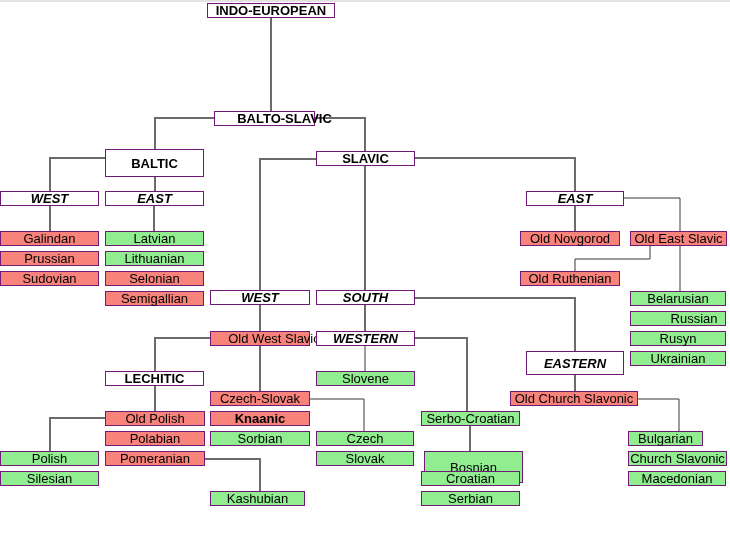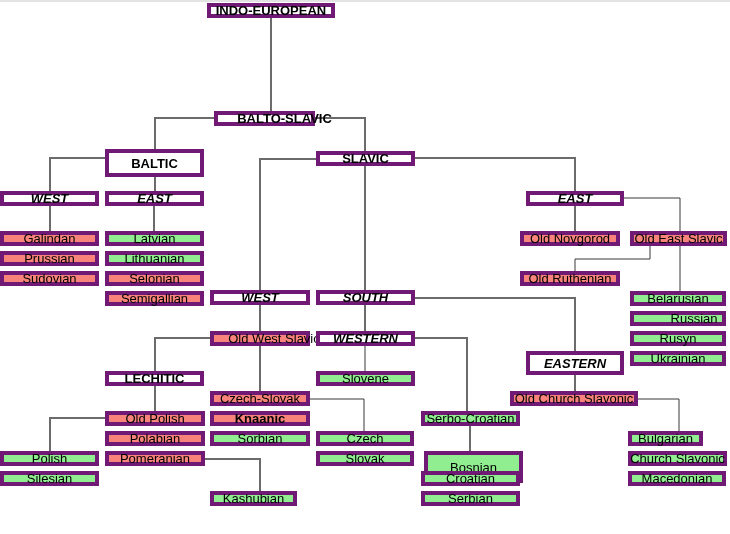--- a/index.html
+++ b/index.html
@@ -18,21 +18,21 @@
     background: #e3e3e3;
   }
   .edges {
     position: absolute;
     top: 0; left: 0;
     pointer-events: none;
   }
   .node {
     position: absolute;
     box-sizing: border-box;
-    border: 4px solid #701a75;
+    border: 1px solid #701a75;
     font-size: 13px;
     line-height: 13px;
     display: flex;
     align-items: center;
     justify-content: center;
     white-space: nowrap;
     color: #000000;
     text-align: right;
   }
   .node.category        { background: #ffffff; font-weight: bold; }
@@ -113,17 +113,17 @@
       <div class="node living" style="left: 316px; top: 431px; width: 98px; height: 15px; background: rgb(144, 238, 144);">Czech</div>
       <div class="node living" style="left: 628px; top: 431px; width: 75px; height: 15px; background: rgb(144, 238, 144);">Bulgarian</div>
       <div class="node living" style="left: 0px; top: 451px; width: 99px; height: 15px; background: rgb(144, 238, 144);">Polish</div>
       <div class="node extinct" style="left: 105px; top: 451px; width: 100px; height: 15px; background: rgb(248, 131, 123);">Pomeranian</div>
       <div class="node living" style="left: 316px; top: 451px; width: 98px; height: 15px; background: rgb(144, 238, 144);">Slovak</div>
       <div class="node living" style="left: 424px; top: 451px; width: 99px; height: 32px; background: rgb(144, 238, 144);">Bosnian</div>
       <div class="node living" style="left: 628px; top: 451px; width: 99px; height: 15px; background: rgb(144, 238, 144);">Church Slavonic</div>
       <div class="node living" style="left: 0px; top: 471px; width: 99px; height: 15px; background: rgb(144, 238, 144);">Silesian</div>
       <div class="node living" style="left: 421px; top: 471px; width: 99px; height: 15px; background: rgb(144, 238, 144);">Croatian</div>
       <div class="node living" style="left: 628px; top: 471px; width: 98px; height: 15px; background: rgb(144, 238, 144);">Macedonian</div>
-      <div class="node living" style="left: 210px; top: 491px; width: 87px; height: 15px; background: rgb(144, 238, 144);">Kashubian</div>
+      <div class="node living" style="left: 210px; top: 491px; width: 95px; height: 15px; background: rgb(144, 238, 144);">Kashubian</div>
       <div class="node living" style="left: 421px; top: 491px; width: 99px; height: 15px; background: rgb(144, 238, 144);">Serbian</div>
     </div>
   <div class="top-strip" style="background: rgb(227, 227, 227);"></div>
 </div>
 
 </body></html>

